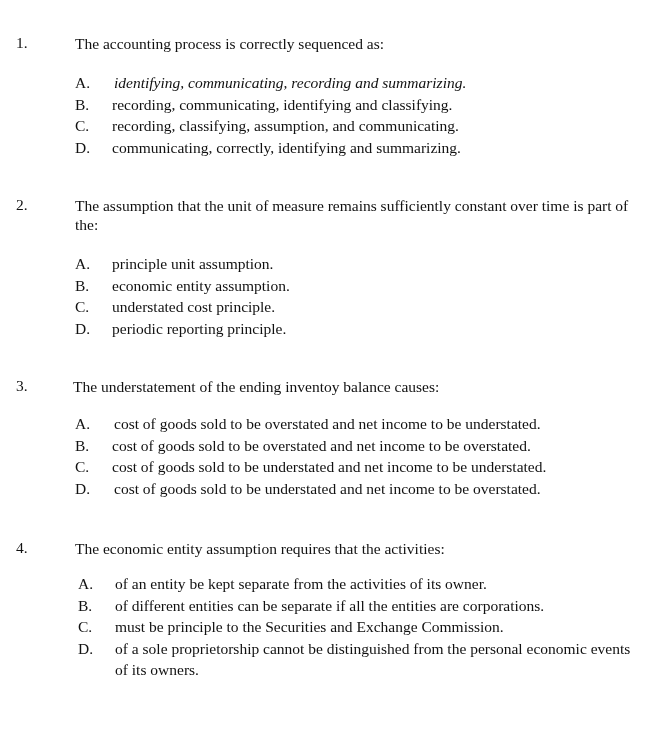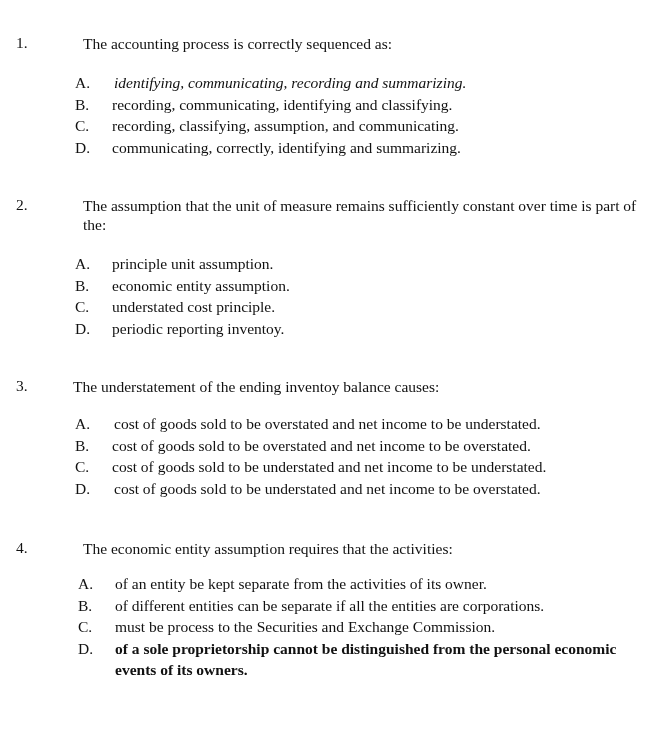--- a/index.html
+++ b/index.html
@@ -21,21 +21,21 @@
       left: 0;
       width: 668px;
     }
     .q-num {
       position: absolute;
       left: 16px;
       top: 0;
     }
     .q-text {
       position: absolute;
-      left: 83px;
+      left: 75px;
       top: 0;
       width: 570px;
       line-height: 19px;
     }
     .options {
       position: absolute;
       left: 75px;
     }
     .option {
       position: relative;
@@ -50,21 +50,20 @@
     }
     .opt-text {
       position: absolute;
       left: 37px;
       top: 0;
     }
     .opt-text.wrap {
       white-space: normal;
       width: 530px;
       line-height: 21.5px;
-      font-weight: bold;
     }
   </style>
 </head>
 <body>
 
 <div class="question" style="top:34px;">
   <span class="q-num">1.</span>
   <span class="q-text">The accounting process is correctly sequenced as:</span>
   <div class="options" style="top:38px;">
     <div class="option">
@@ -97,21 +96,21 @@
     <div class="option">
       <span class="opt-letter">B.</span>
       <span class="opt-text">economic entity assumption.</span>
     </div>
     <div class="option">
       <span class="opt-letter">C.</span>
       <span class="opt-text">understated cost principle.</span>
     </div>
     <div class="option">
       <span class="opt-letter">D.</span>
-      <span class="opt-text">periodic reporting inventoy.</span>
+      <span class="opt-text">periodic reporting principle.</span>
     </div>
   </div>
 </div>
 
 <div class="question" style="top:377px;">
   <span class="q-num">3.</span>
   <span class="q-text" style="left:73px;">The understatement of the ending inventoy balance causes:</span>
   <div class="options" style="top:36px;">
     <div class="option">
       <span class="opt-letter">A.</span>
@@ -139,20 +138,20 @@
     <div class="option">
       <span class="opt-letter">A.</span>
       <span class="opt-text">of an entity be kept separate from the activities of its owner.</span>
     </div>
     <div class="option">
       <span class="opt-letter">B.</span>
       <span class="opt-text">of different entities can be separate if all the entities are corporations.</span>
     </div>
     <div class="option">
       <span class="opt-letter">C.</span>
-      <span class="opt-text">must be process to the Securities and Exchange Commission.</span>
+      <span class="opt-text">must be principle to the Securities and Exchange Commission.</span>
     </div>
     <div class="option" style="height:43px;">
       <span class="opt-letter">D.</span>
       <span class="opt-text wrap">of a sole proprietorship cannot be distinguished from the personal economic events of its owners.</span>
     </div>
   </div>
 </div>
 
 </body></html>

